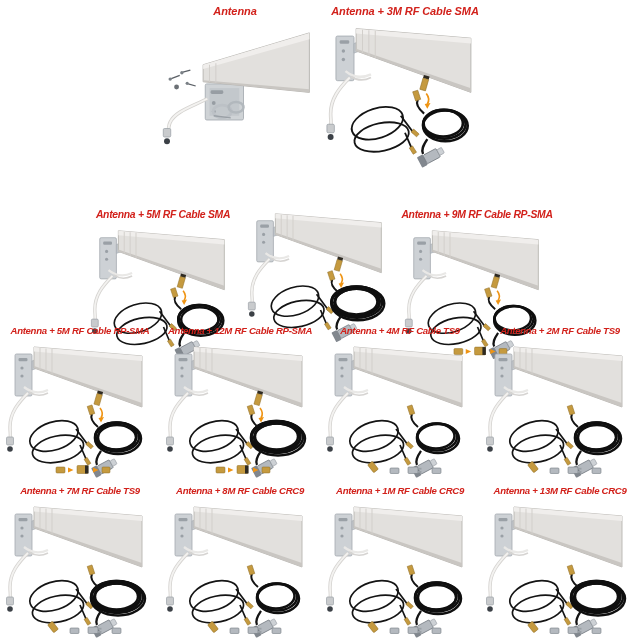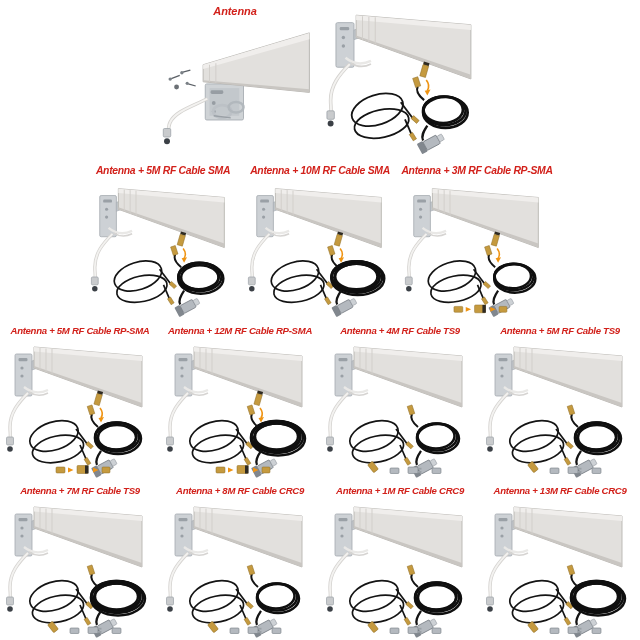--- a/index.html
+++ b/index.html
@@ -2,21 +2,21 @@
 <html style="--label-red: #d2211b;"><head>
 <meta charset="utf-8">
 <style>
   * { margin:0; padding:0; box-sizing:border-box; }
   html,body { width:640px; height:640px; background:#ffffff; overflow:hidden;
               font-family:"Liberation Sans", sans-serif; }
   .canvas { width:640px; height:640px; display:flex; flex-direction:column; }
   .row { height:160px; display:flex; justify-content:center; }
   .cell { display:flex; flex-direction:column; align-items:center; }
   .cols-2 .cell { width:170px; }
-  .cols-3 .cell { width:157px; }
+  .cols-3 .cell { width:157px;margin-top:44px; }
   .cols-4 .cell { width:160px; }
   .label { font-weight:bold; font-style:italic; color:var(--label-red,#d2211b);
            white-space:nowrap; margin-top:5px; line-height:1.15; }
   .cols-2 .label { font-size:11px; letter-spacing:-0.1px; }
   .cols-3 .label { font-size:10.4px; letter-spacing:-0.3px; }
   .cols-4 .label { font-size:9.6px;  letter-spacing:-0.3px;text-align:right; }
   .art { width:100%; flex:1; display:flex; align-items:center; justify-content:center; }
   .art svg { width:100%; height:100%; }
   .opt { display:none; }
   .len-3m  .g-coil-3  { display:inline; }
@@ -74,20 +74,21 @@
           <path d="M54 76 C38 84 24 88 19 98 C17 102 18 104 17 106" stroke="#f3f2f0" stroke-width="1.8"></path>
           <rect x="12.5" y="104" width="7" height="8" rx="1.2" fill="#c9cbcd" stroke="#9aa0a6" stroke-width="0.7"></rect>
           <circle cx="16" cy="116" r="2.8" fill="#3b4046"></circle>
         </g>
       </svg>
 
     </div>
   </figure>
 
   <figure class="cell v-kit len-3m con-sma">
+    <figcaption class="label">Antenna + 3M RF Cable SMA</figcaption>
     <div class="art">
 
       <svg class="kit-art" viewBox="0 0 160 142" preserveAspectRatio="xMidYMid meet">
 
         <g>
           <rect x="15" y="17" width="17" height="42" rx="1.5" fill="#cdd1d5" stroke="#a4aab0" stroke-width="0.8"></rect>
           <rect x="18.5" y="21" width="9" height="3.2" rx="1.2" fill="#9aa0a6"></rect>
           <circle cx="22" cy="31" r="1.6" fill="#9aa0a6"></circle>
           <circle cx="22" cy="39" r="1.6" fill="#9aa0a6"></circle>
           <path d="M32 24 L47 18 L49 27 L32 33 Z" fill="#c3c8cc" stroke="#a4aab0" stroke-width="0.6"></path>
@@ -288,21 +289,20 @@
           <rect x="98" y="130.8" width="3.5" height="1.8" fill="#9aa0a6"></rect>
           <rect x="98" y="134" width="3.5" height="1.8" fill="#9aa0a6"></rect>
           <rect x="112" y="131" width="9" height="5.5" rx="1" fill="#b4b9bf" stroke="#767c83" stroke-width="0.6"></rect>
         </g>
       </svg>
 
     </div>
   </figure>
 
   <figure class="cell v-kit len-10m con-sma">
-    <figcaption class="label">Antenna + 10M RF Cable SMA</figcaption>
     <div class="art">
 
       <svg class="kit-art" viewBox="0 0 160 142" preserveAspectRatio="xMidYMid meet">
 
         <g>
           <rect x="15" y="17" width="17" height="42" rx="1.5" fill="#cdd1d5" stroke="#a4aab0" stroke-width="0.8"></rect>
           <rect x="18.5" y="21" width="9" height="3.2" rx="1.2" fill="#9aa0a6"></rect>
           <circle cx="22" cy="31" r="1.6" fill="#9aa0a6"></circle>
           <circle cx="22" cy="39" r="1.6" fill="#9aa0a6"></circle>
           <path d="M32 24 L47 18 L49 27 L32 33 Z" fill="#c3c8cc" stroke="#a4aab0" stroke-width="0.6"></path>
@@ -395,21 +395,21 @@
           <rect x="98" y="130.8" width="3.5" height="1.8" fill="#9aa0a6"></rect>
           <rect x="98" y="134" width="3.5" height="1.8" fill="#9aa0a6"></rect>
           <rect x="112" y="131" width="9" height="5.5" rx="1" fill="#b4b9bf" stroke="#767c83" stroke-width="0.6"></rect>
         </g>
       </svg>
 
     </div>
   </figure>
 
   <figure class="cell v-kit len-3m con-rpsma">
-    <figcaption class="label">Antenna + 3M RF Cable RP-SMA</figcaption>
+    <figcaption class="label">Antenna + 9M RF Cable RP-SMA</figcaption>
     <div class="art">
 
       <svg class="kit-art" viewBox="0 0 160 142" preserveAspectRatio="xMidYMid meet">
 
         <g>
           <rect x="15" y="17" width="17" height="42" rx="1.5" fill="#cdd1d5" stroke="#a4aab0" stroke-width="0.8"></rect>
           <rect x="18.5" y="21" width="9" height="3.2" rx="1.2" fill="#9aa0a6"></rect>
           <circle cx="22" cy="31" r="1.6" fill="#9aa0a6"></circle>
           <circle cx="22" cy="39" r="1.6" fill="#9aa0a6"></circle>
           <path d="M32 24 L47 18 L49 27 L32 33 Z" fill="#c3c8cc" stroke="#a4aab0" stroke-width="0.6"></path>
@@ -824,21 +824,21 @@
           <rect x="98" y="130.8" width="3.5" height="1.8" fill="#9aa0a6"></rect>
           <rect x="98" y="134" width="3.5" height="1.8" fill="#9aa0a6"></rect>
           <rect x="112" y="131" width="9" height="5.5" rx="1" fill="#b4b9bf" stroke="#767c83" stroke-width="0.6"></rect>
         </g>
       </svg>
 
     </div>
   </figure>
 
   <figure class="cell v-kit len-5m con-ts9">
-    <figcaption class="label">Antenna + 5M RF Cable TS9</figcaption>
+    <figcaption class="label">Antenna + 2M RF Cable TS9</figcaption>
     <div class="art">
 
       <svg class="kit-art" viewBox="0 0 160 142" preserveAspectRatio="xMidYMid meet">
 
         <g>
           <rect x="15" y="17" width="17" height="42" rx="1.5" fill="#cdd1d5" stroke="#a4aab0" stroke-width="0.8"></rect>
           <rect x="18.5" y="21" width="9" height="3.2" rx="1.2" fill="#9aa0a6"></rect>
           <circle cx="22" cy="31" r="1.6" fill="#9aa0a6"></circle>
           <circle cx="22" cy="39" r="1.6" fill="#9aa0a6"></circle>
           <path d="M32 24 L47 18 L49 27 L32 33 Z" fill="#c3c8cc" stroke="#a4aab0" stroke-width="0.6"></path>

